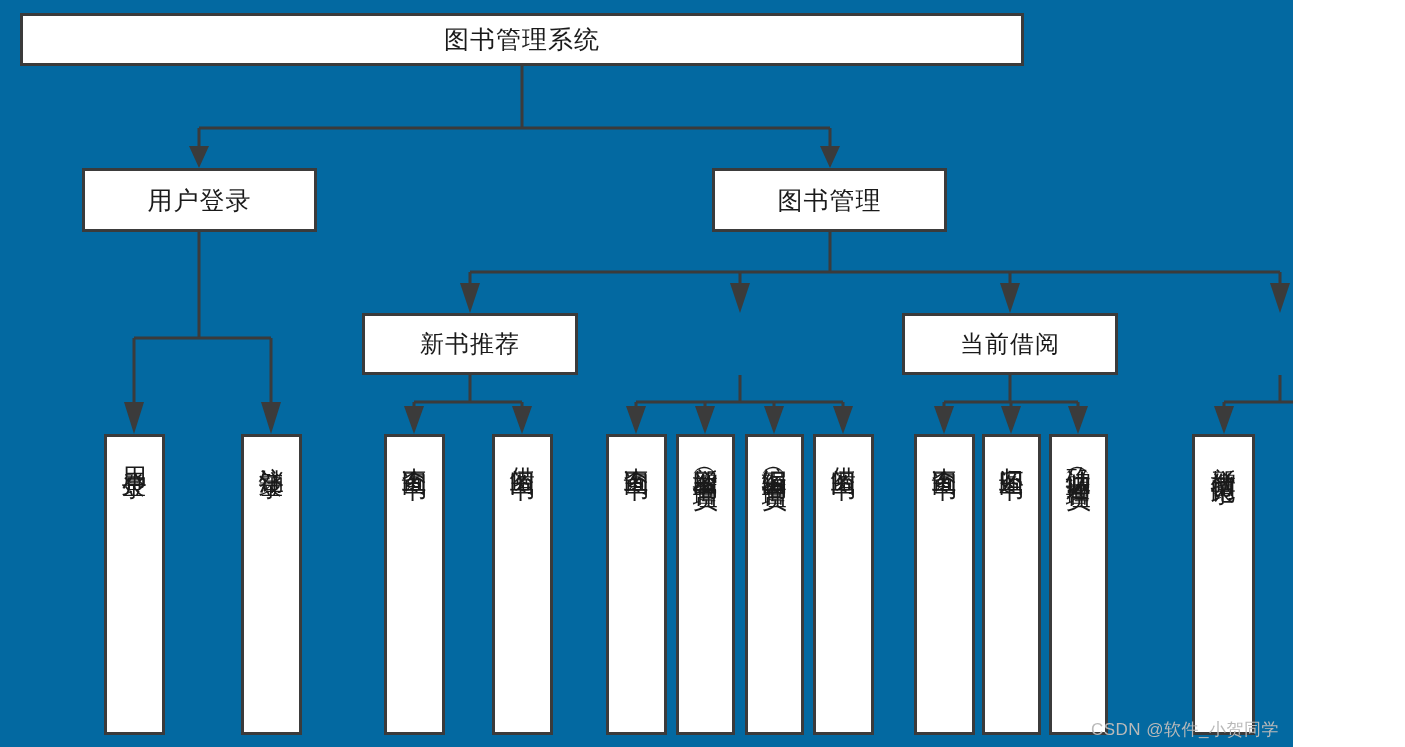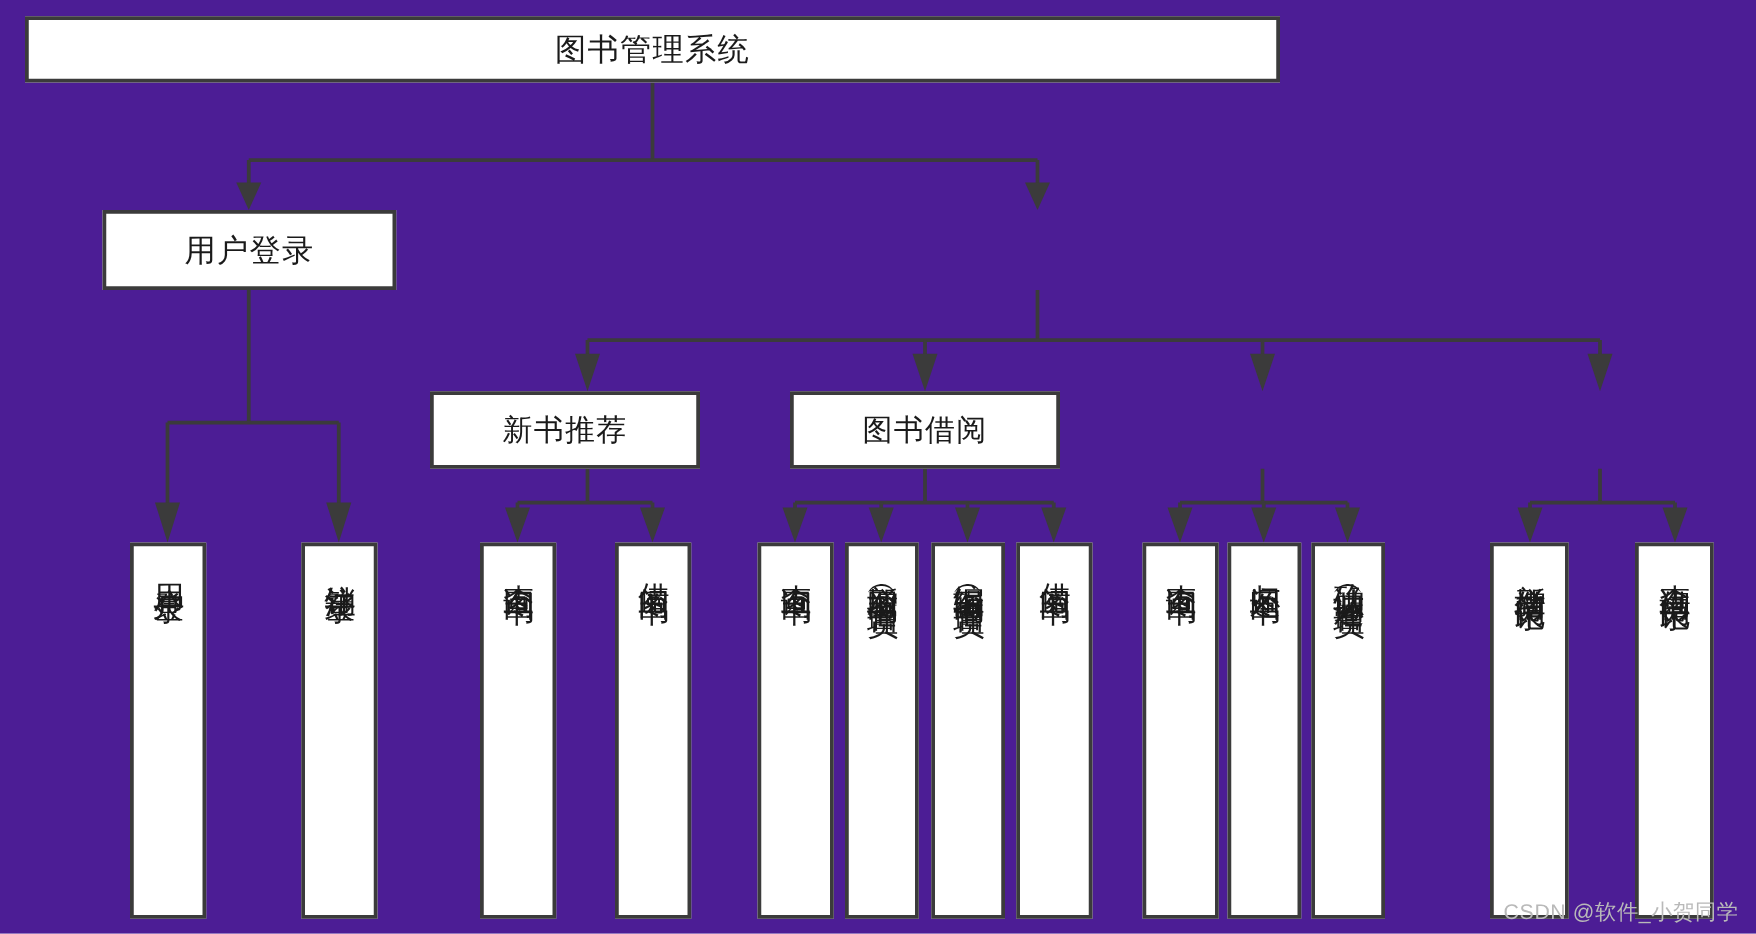--- a/index.html
+++ b/index.html
@@ -6,23 +6,23 @@
   html, body {
     margin: 0;
     padding: 0;
     background: #ffffff;
   }
   body {
     font-family: "Liberation Sans", "DejaVu Sans", sans-serif;
   }
   #canvas {
     position: relative;
-    width: 1405px;
+    width: 1293px;
     height: 747px;
-    background: #4c1d95;
+    background: #0369a1;
     overflow: hidden;
   }
   
   #wires {
     position: absolute;
     left: 0;
     top: 0;
     width: 1405px;
     height: 747px;
     pointer-events: none;
@@ -153,29 +153,32 @@
   </svg>
 
   <div class="node root" style="left:20px; top:13px; width:1004px; height:53px;">
     <span class="lbl">图书管理系统</span>
   </div>
 
   <div class="node level1" style="left:82px; top:168px; width:235px; height:64px;">
     <span class="lbl">用户登录</span>
   </div>
 
-
-  <div class="node level2" style="left:344px; top:313px; width:216px; height:62px;">
+  <div class="node level1" style="left:712px; top:168px; width:235px; height:64px;">
+    <span class="lbl">图书管理</span>
+  </div>
+
+  <div class="node level2" style="left:362px; top:313px; width:216px; height:62px;">
     <span class="lbl">新书推荐</span>
   </div>
 
-  <div class="node level2" style="left:632px; top:313px; width:216px; height:62px;">
-    <span class="lbl">图书借阅</span>
-  </div>
-
+
+  <div class="node level2" style="left:902px; top:313px; width:216px; height:62px;">
+    <span class="lbl">当前借阅</span>
+  </div>
 
 
   <div class="node leaf" style="left:104px; top:434px; width:61px; height:301px;">
     <span class="lbl">用户登录</span>
   </div>
 
   <div class="node leaf" style="left:241px; top:434px; width:61px; height:301px;">
     <span class="lbl">注销登录</span>
   </div>
 

